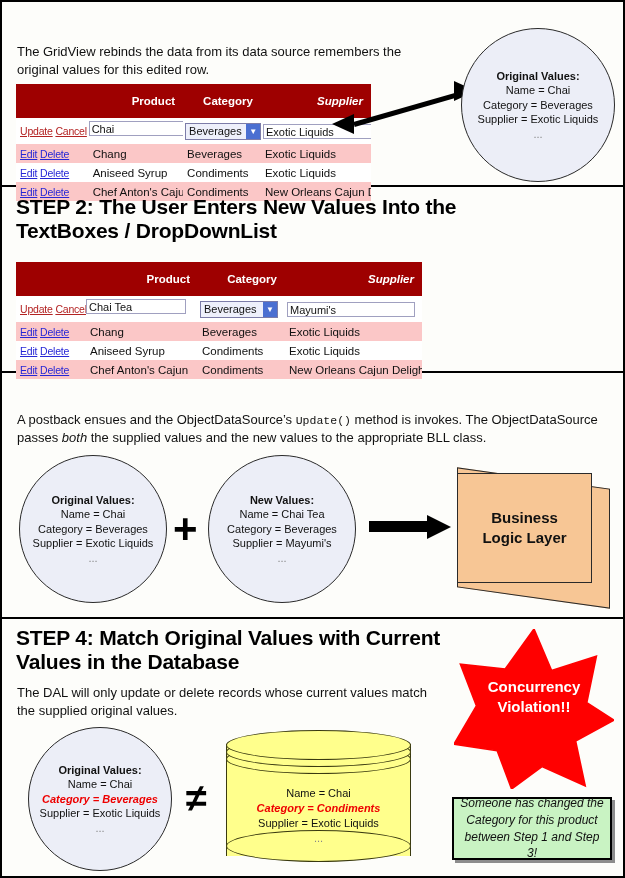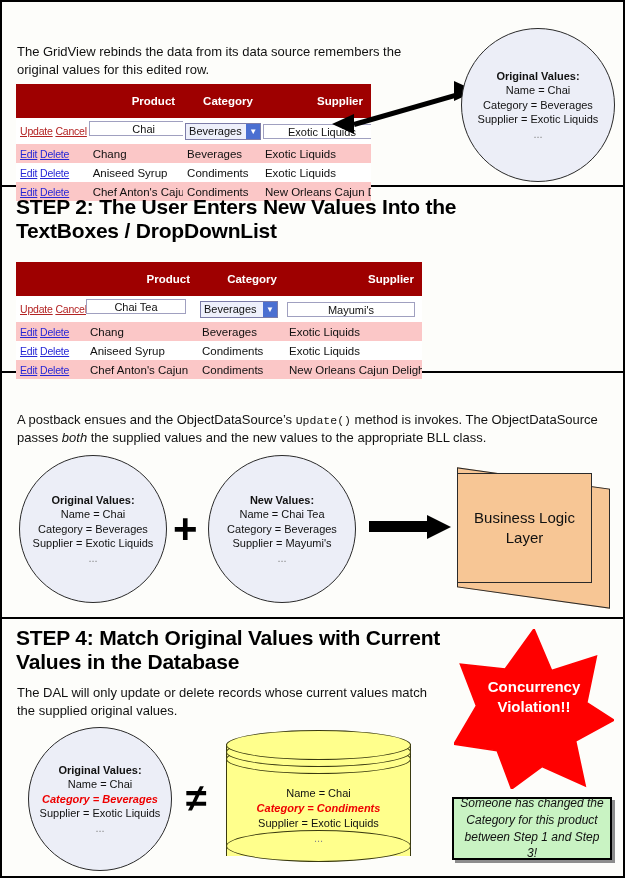--- a/index.html
+++ b/index.html
@@ -61,30 +61,30 @@
     font-size: 11.5px;
     text-align: right;
     padding: 4px 8px 4px 4px;
     height: 26px;
     vertical-align: middle;
     border: none;
   }
   .gv th.c-cmd { width: 58px; }
   .gv th.c-prod { width: 79px; }
   .gv th.c-cat { width: 63px; }
-  .gv th.c-sup { width: 94px; }
+  .gv th.c-sup { width: 94px; font-style: italic; }
   .gv td {
     padding: 2px 4px;
     vertical-align: middle;
     color: #111;
     white-space: nowrap;
     overflow: hidden;
     height: 15px;
   }
-  .gv tr.edit-row td { background: #ffffff; height: 22px; text-align: center; }
+  .gv tr.edit-row td { background: #ffffff; height: 22px; }
   .gv tr.alt td { background: #fbc7c7; }
   .gv tr.norm td { background: #ffffff; }
   .lnk-red { color: #b32222; text-decoration: underline; }
   .lnk-blue { color: #2727d6; text-decoration: underline; }
   .cmdcell { font-size: 10.5px; letter-spacing: -0.2px; }
 
   .tbox {
     border: 1px solid #a0a0c0;
     background: #fff;
     font-size: 11px;
@@ -166,21 +166,21 @@
   }
 
   .bll-box {
     position: absolute;
     background: #f7c695;
     border: 1.5px solid #2a2a2a;
     display: flex;
     align-items: center;
     justify-content: center;
     text-align: center;
-    font-weight: normal;
+    font-weight: bold;
     font-size: 15px;
     color: #111;
     line-height: 1.35;
     box-sizing: border-box;
     z-index: 2;
   }
   .bll-side {
     position: absolute;
     background: #f7c695;
     border: 1.5px solid #2a2a2a;

